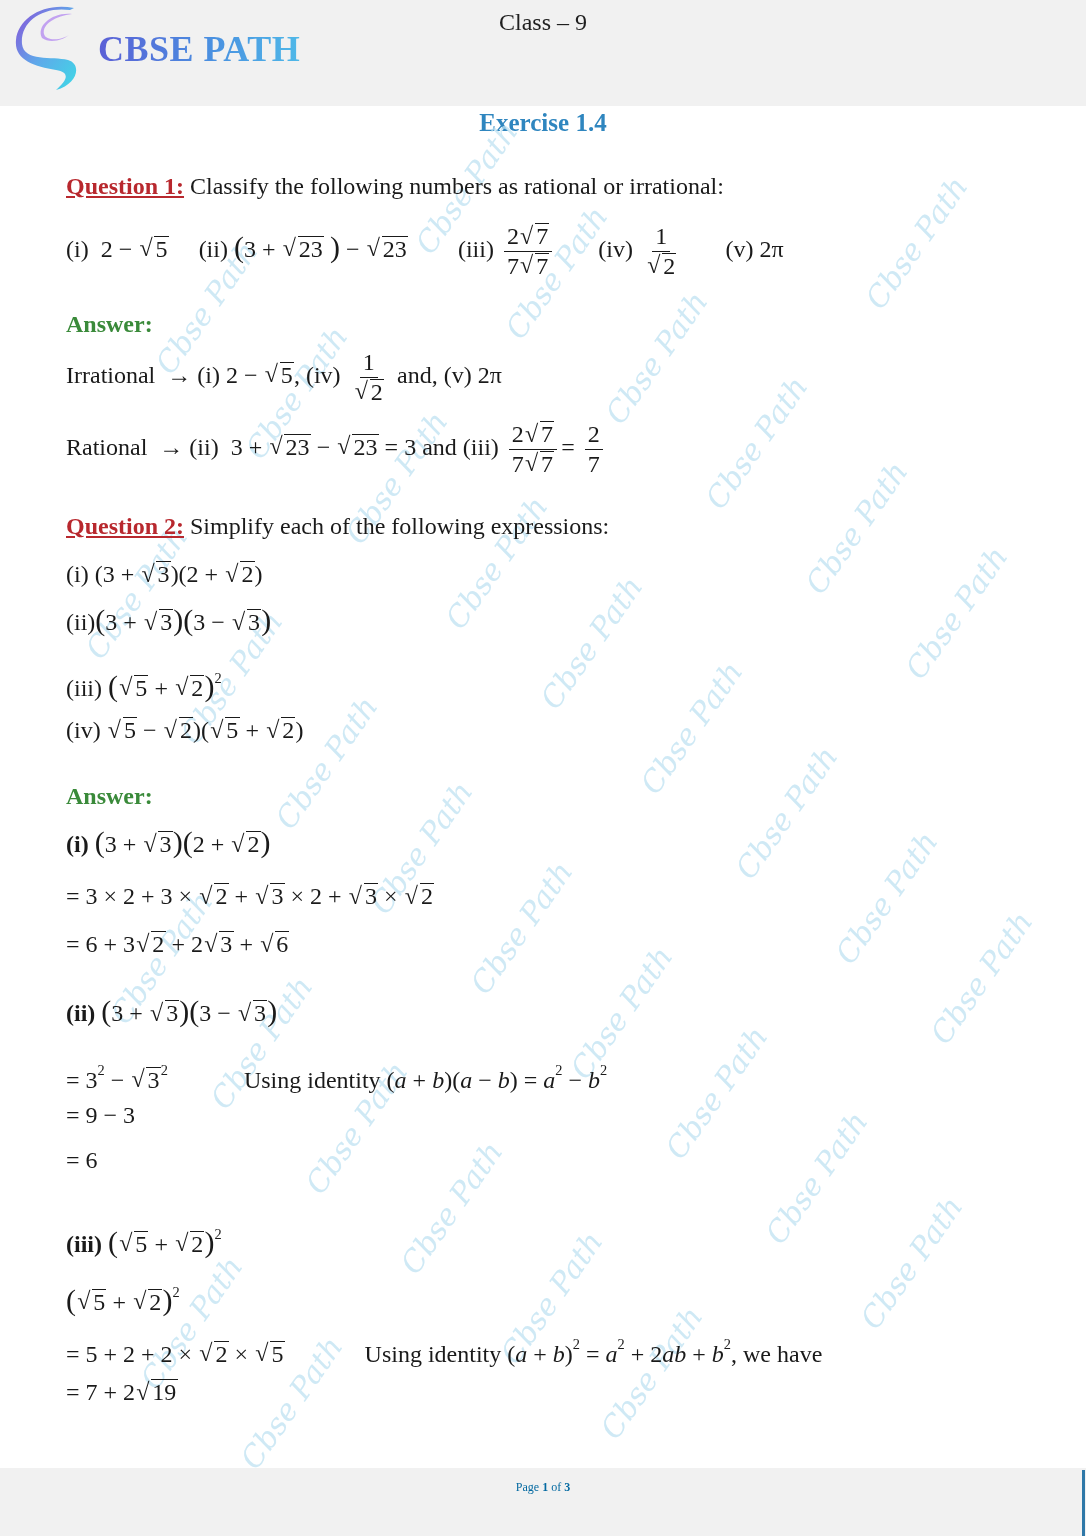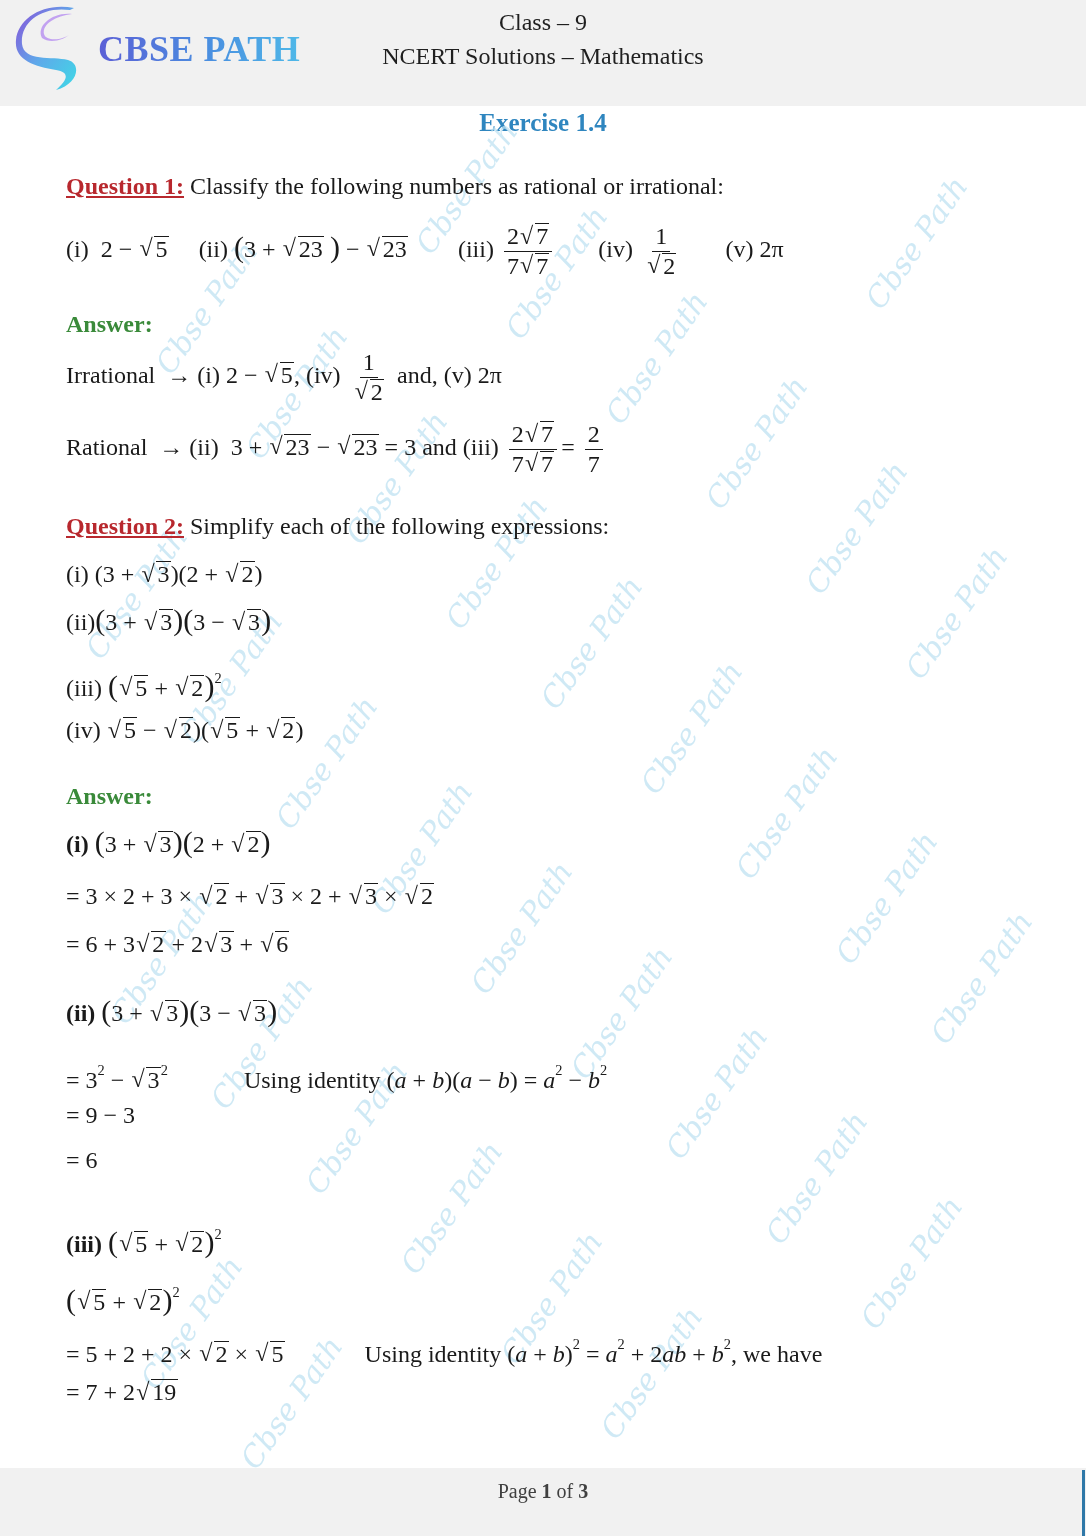--- a/index.html
+++ b/index.html
@@ -27,21 +27,21 @@
   .frac { display: inline-flex; flex-direction: column; align-items: center; vertical-align: middle; line-height: 1.2em; margin: 0 4px; }
   .frac .num { padding: 0 3px; border-bottom: 1.5px solid #1a1a1a; }
   .frac .den { padding: 0 3px; }
   sup { font-size: 0.6em; vertical-align: 0.9em; }
   .it { font-style: italic; }
   .big-paren { font-size: 1.25em; line-height: 0; }
 
   .watermark { position: absolute; font-family: "DejaVu Serif", serif; font-style: italic; font-size: 30px; color: #bfe2f2; opacity: 0.75; transform: rotate(-55deg); white-space: nowrap; pointer-events: none; }
 
   .footer { position: absolute; left: 0; top: 1468px; width: 1086px; height: 68px; background: #f1f1f1; }
-  .footer-text { position: absolute; top: 12px; width: 1086px; text-align: center; font-family: "Liberation Serif", serif; font-size: 20px; color: #404040; }
+  .footer-text { position: absolute; top: 12px; width: 1086px; text-align: center; font-family: "Liberation Serif", serif; font-size: 12px; color: #0369a1; }
   .footer-text b { font-weight: bold; }
   .footer-bar { position: absolute; right: 1px; top: 2px; width: 3px; height: 66px; background: #2f78a8; }
 </style>
 </head>
 <body>
 
 <div class="header">
   <svg class="logo" viewBox="0 0 80 92">
     <defs>
       <linearGradient id="lg1" x1="0" y1="0" x2="1" y2="1">
@@ -49,21 +49,20 @@
         <stop offset="0.5" stop-color="#5fa8ea"></stop>
         <stop offset="1" stop-color="#3fd9e6"></stop>
       </linearGradient>
     </defs>
     <path d="M58 6 C30 2 8 18 10 40 C12 58 40 52 56 56 C70 60 66 80 44 86 C56 76 58 68 44 66 C22 62 2 56 4 36 C6 14 32 -2 62 4 Z" fill="url(#lg1)"></path>
     <path d="M60 10 C44 12 30 20 32 30 C34 38 52 36 58 30 C52 36 38 40 30 34 C24 22 40 8 60 10 Z" fill="#b78ef0" opacity="0.8"></path>
   </svg>
   <div class="brand">CBSE PATH</div>
   <div class="hdr-lines">
     <div>Class – 9</div>
-    <div style="margin-top:2px">NCERT Solutions – Mathematics</div>
   </div>
 </div>
 
 <div class="exercise">Exercise 1.4</div>
 
 <div>
   <span class="watermark" style="left:390px;top:170px">Cbse Path</span>
   <span class="watermark" style="left:840px;top:225px">Cbse Path</span>
   <span class="watermark" style="left:130px;top:290px">Cbse Path</span>
   <span class="watermark" style="left:480px;top:255px">Cbse Path</span>

